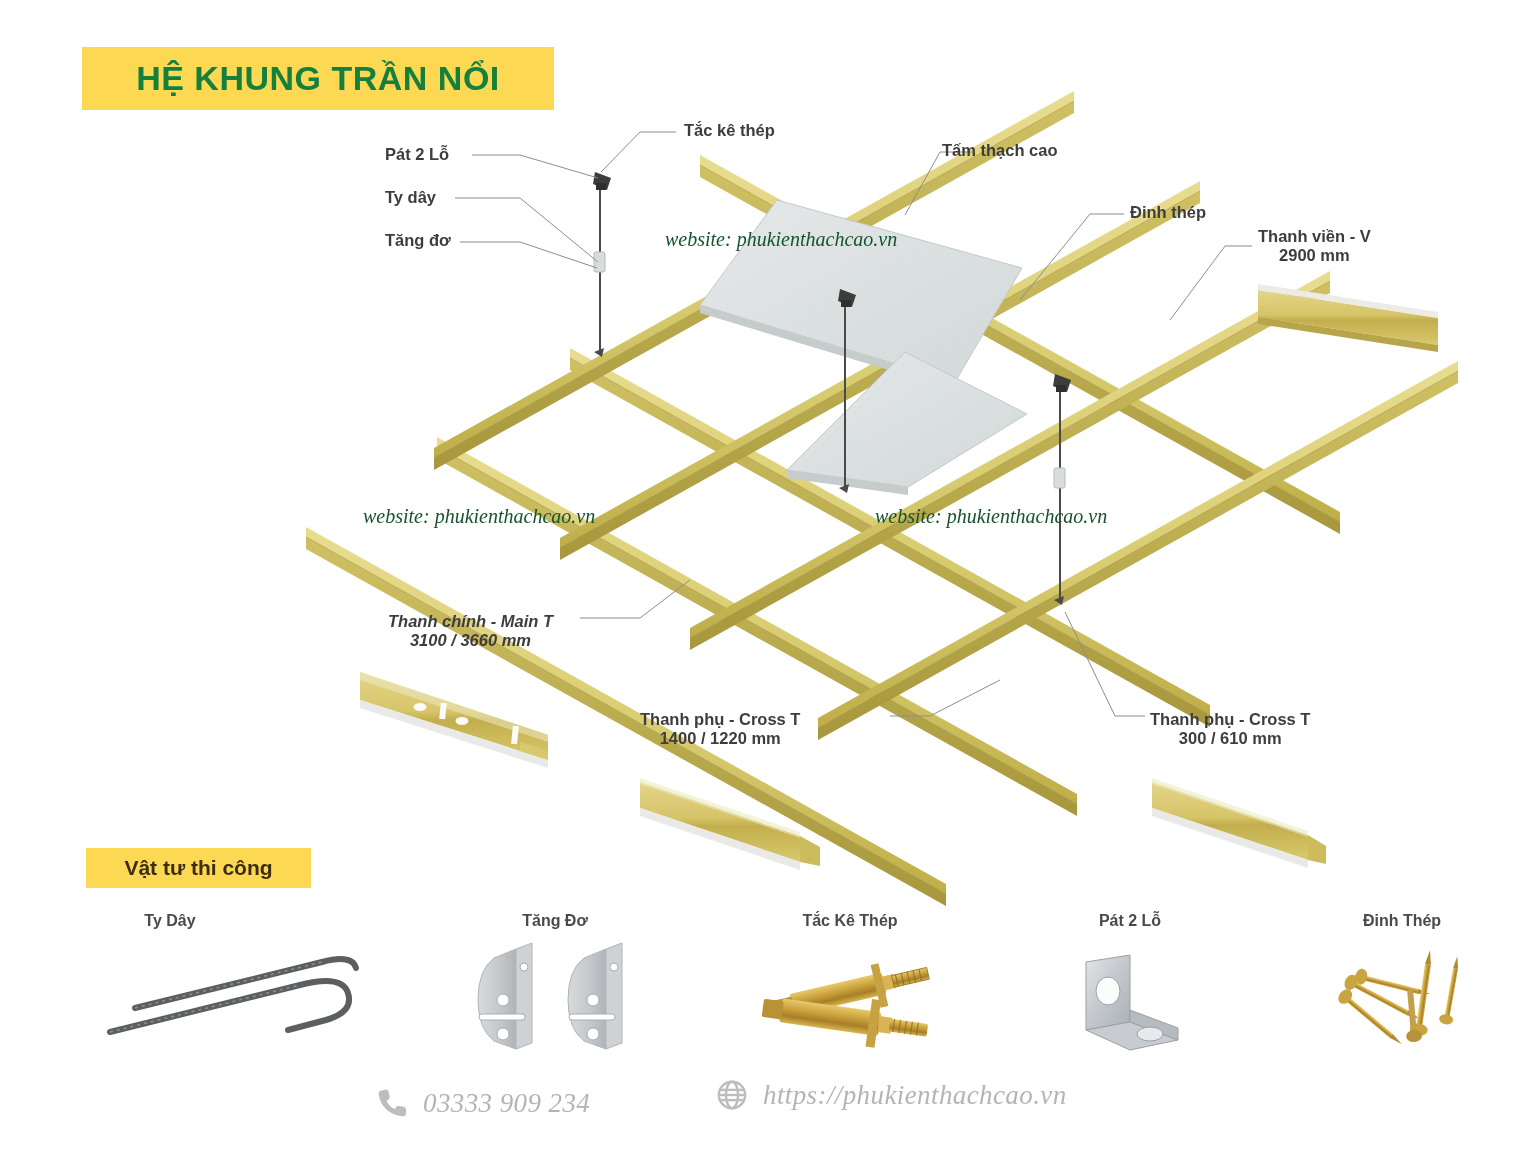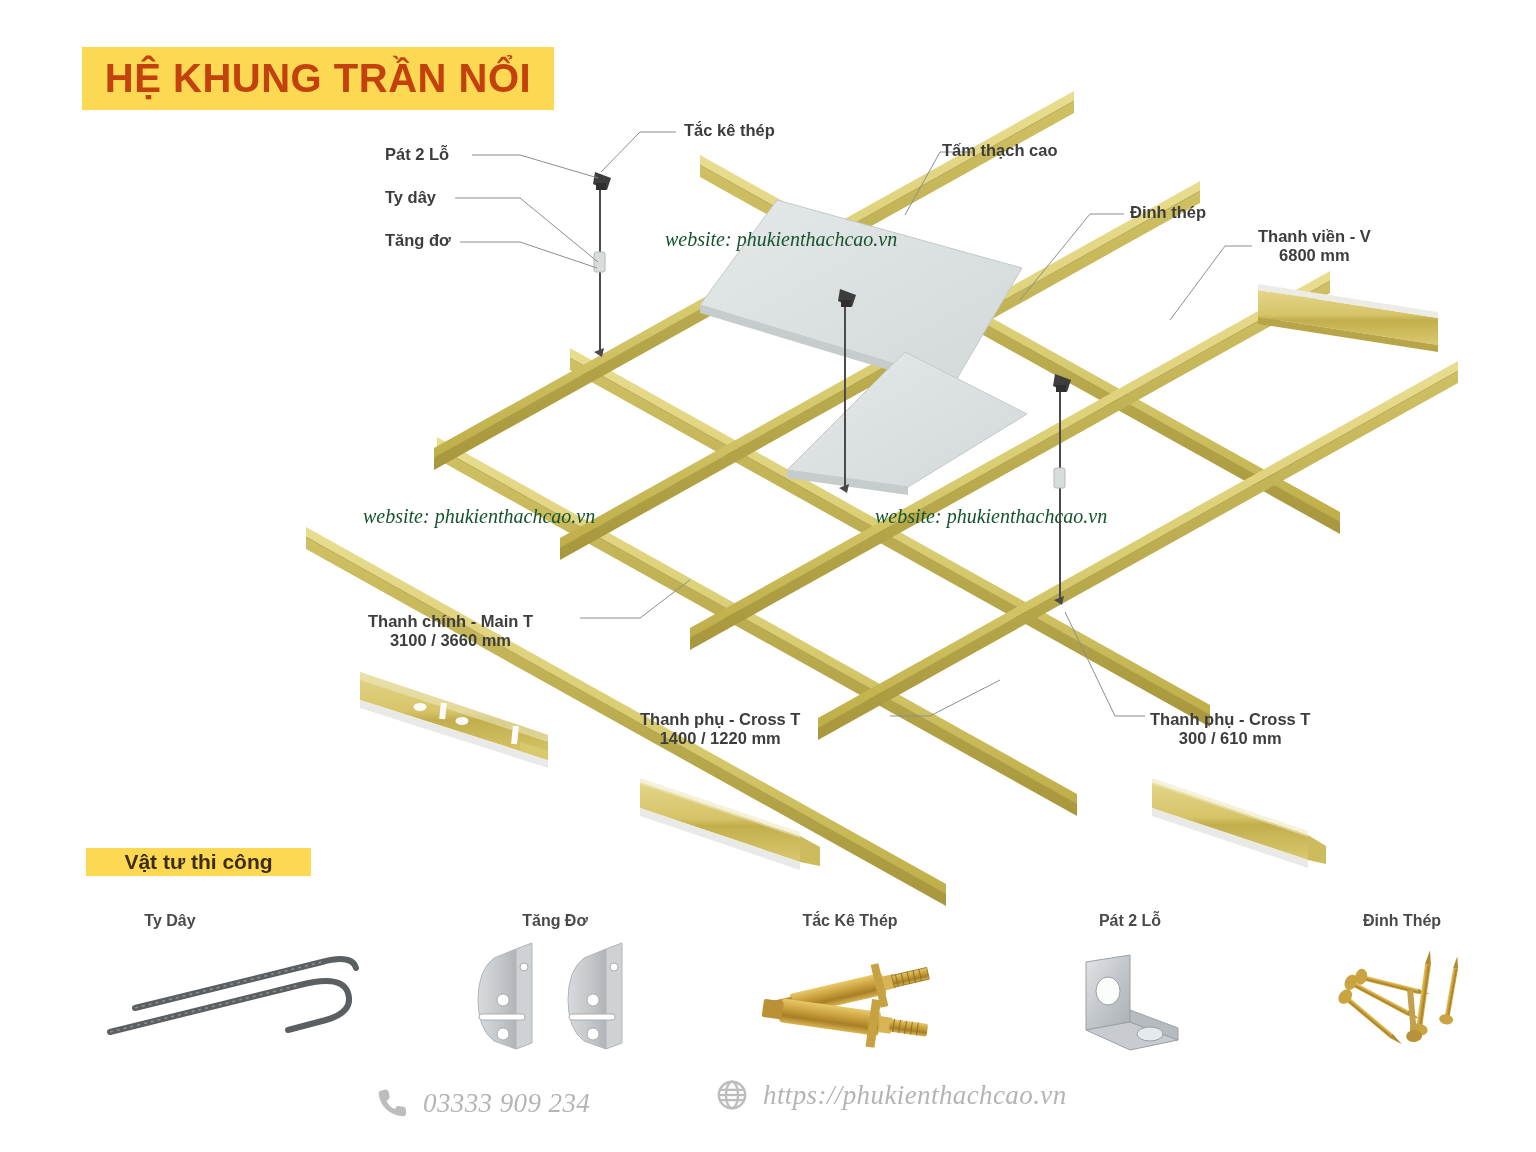--- a/index.html
+++ b/index.html
@@ -11,23 +11,23 @@
   }
   .stage{position:absolute;left:0;top:0;width:1536px;height:1152px;}
 
   
   .banner{
     position:absolute;background:#fcd853;display:flex;align-items:center;
     justify-content:center;
   }
   #title-banner{left:82px;top:47px;width:472px;height:63px;}
   #title-banner .txt{
-    font-size:40px;font-weight:bold;letter-spacing:.5px;color:#c2410c;
-  }
-  #materials-banner{left:86px;top:848px;width:225px;height:28px;}
+    font-size:34px;font-weight:bold;letter-spacing:.5px;color:#15803d;
+  }
+  #materials-banner{left:86px;top:848px;width:225px;height:40px;}
   #materials-banner .txt{font-size:21px;font-weight:bold;color:#3c2c10;}
 
   
   .label{position:absolute;font-size:16.5px;font-weight:bold;color:#3d3d3d;line-height:1.22;white-space:nowrap;}
   .label.two{line-height:1.18;text-align:center;}
 
   
   svg.overlay{position:absolute;left:0;top:0;width:1536px;height:1152px;pointer-events:none;}
 
   
@@ -292,23 +292,23 @@
 
   <div class="label" style="left:385px;top:144px;">Pát 2 Lỗ</div>
   <div class="label" style="left:385px;top:187px;">Ty dây</div>
   <div class="label" style="left:385px;top:230px;">Tăng đơ</div>
   <div class="label" style="left:684px;top:120px;">Tắc kê thép</div>
   <div class="label" style="left:942px;top:140px;">Tấm thạch cao</div>
   <div class="label" style="left:1130px;top:202px;">Đinh thép</div>
 
   <div class="label two" style="left:1258px;top:227px;">
     <div>Thanh viền - V</div>
-    <div>6800 mm</div>
-  </div>
-  <div class="label two" style="left:368px;top:612px;">
+    <div>2900 mm</div>
+  </div>
+  <div class="label two" style="left:388px;top:612px;font-style:italic;">
     <div>Thanh chính - Main T</div>
     <div>3100 / 3660 mm</div>
   </div>
   <div class="label two" style="left:640px;top:710px;">
     <div>Thanh phụ - Cross T</div>
     <div>1400 / 1220 mm</div>
   </div>
   <div class="label two" style="left:1150px;top:710px;">
     <div>Thanh phụ - Cross T</div>
     <div>300 / 610 mm</div>

